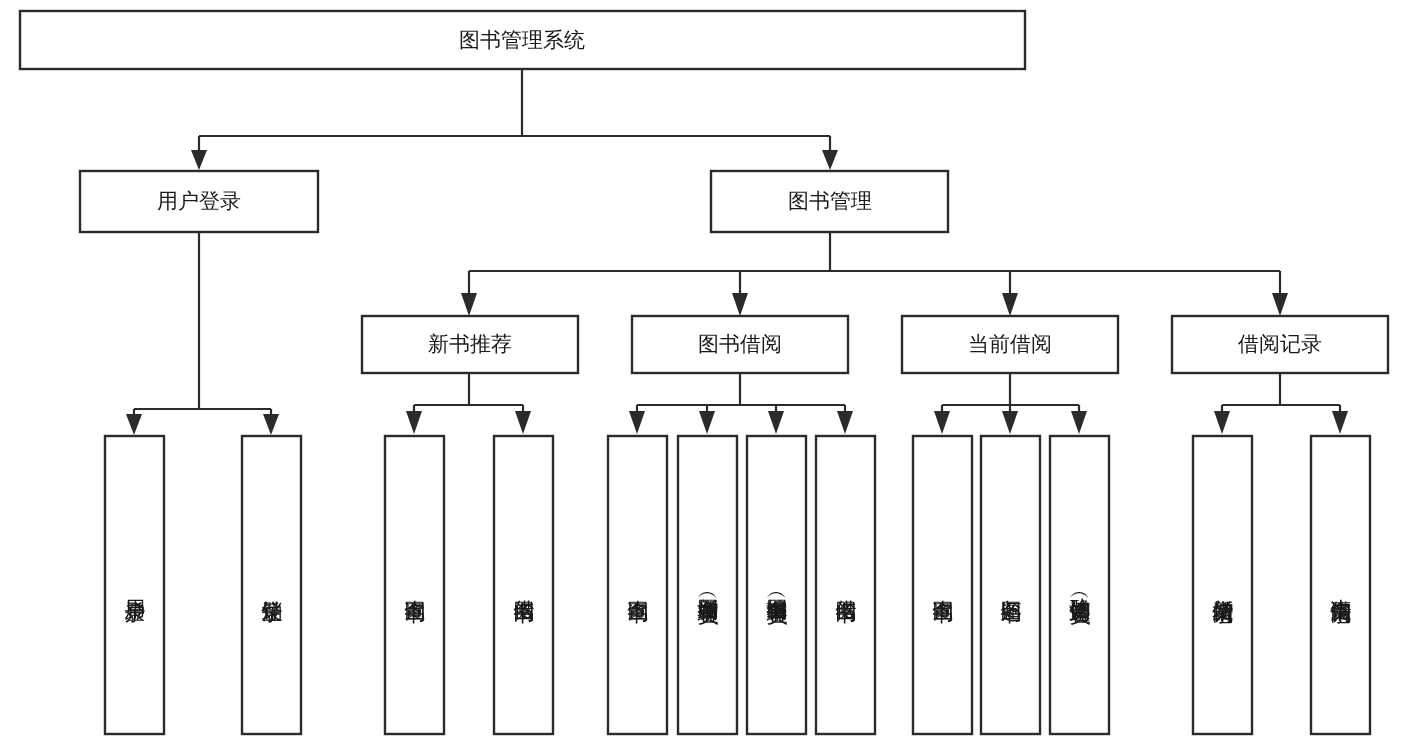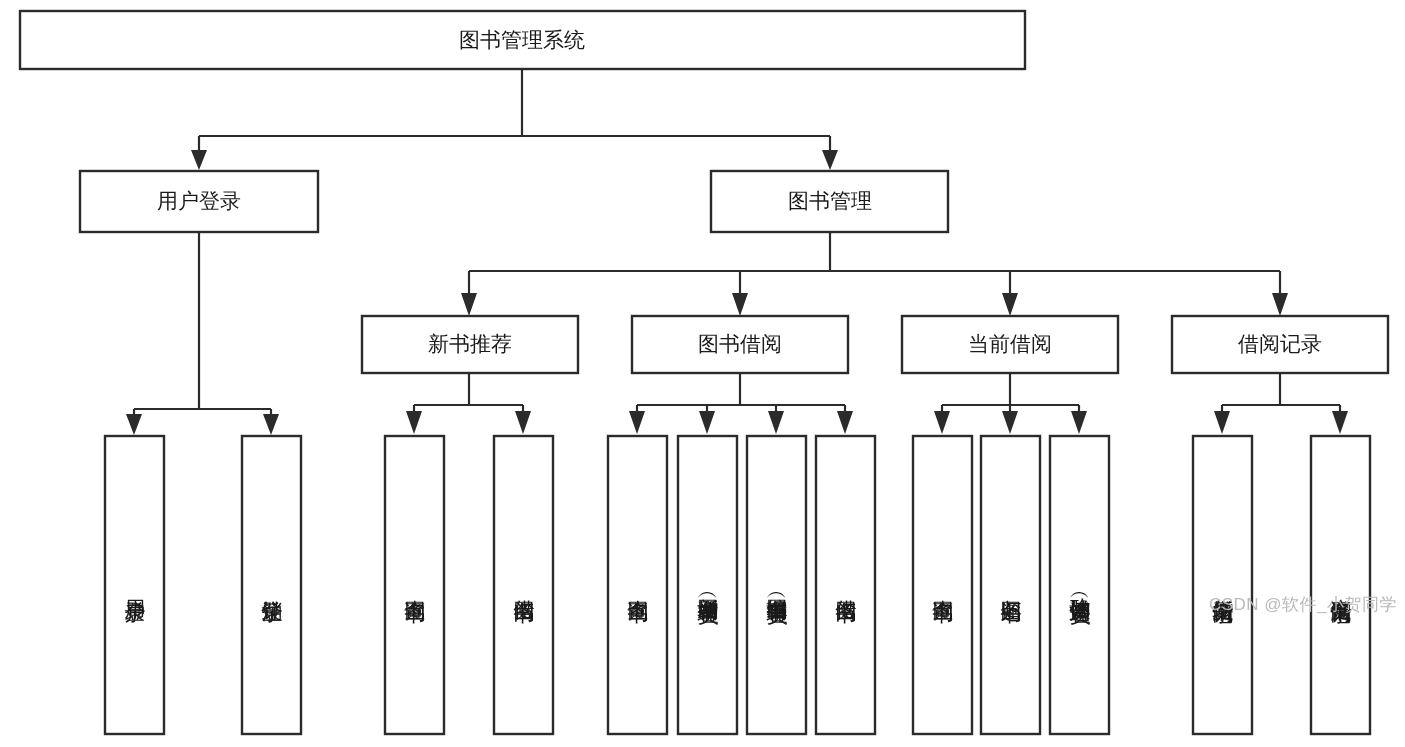--- a/index.html
+++ b/index.html
@@ -237,14 +237,13 @@
     <span class="node-label-vertical">确认归还（管理员）</span>
   </div>
 
   <div class="vbox-wrap" style="left:1193px; top:436px; width:59px; height:298px;">
     <span class="node-label-vertical">新增借阅记录</span>
   </div>
   <div class="vbox-wrap" style="left:1311px; top:436px; width:59px; height:298px;">
     <span class="node-label-vertical">查询借阅记录</span>
   </div>
 
-  <div class="watermark">CSDN @软件_小贺同学</div>
 </div>
 
 </body></html>

